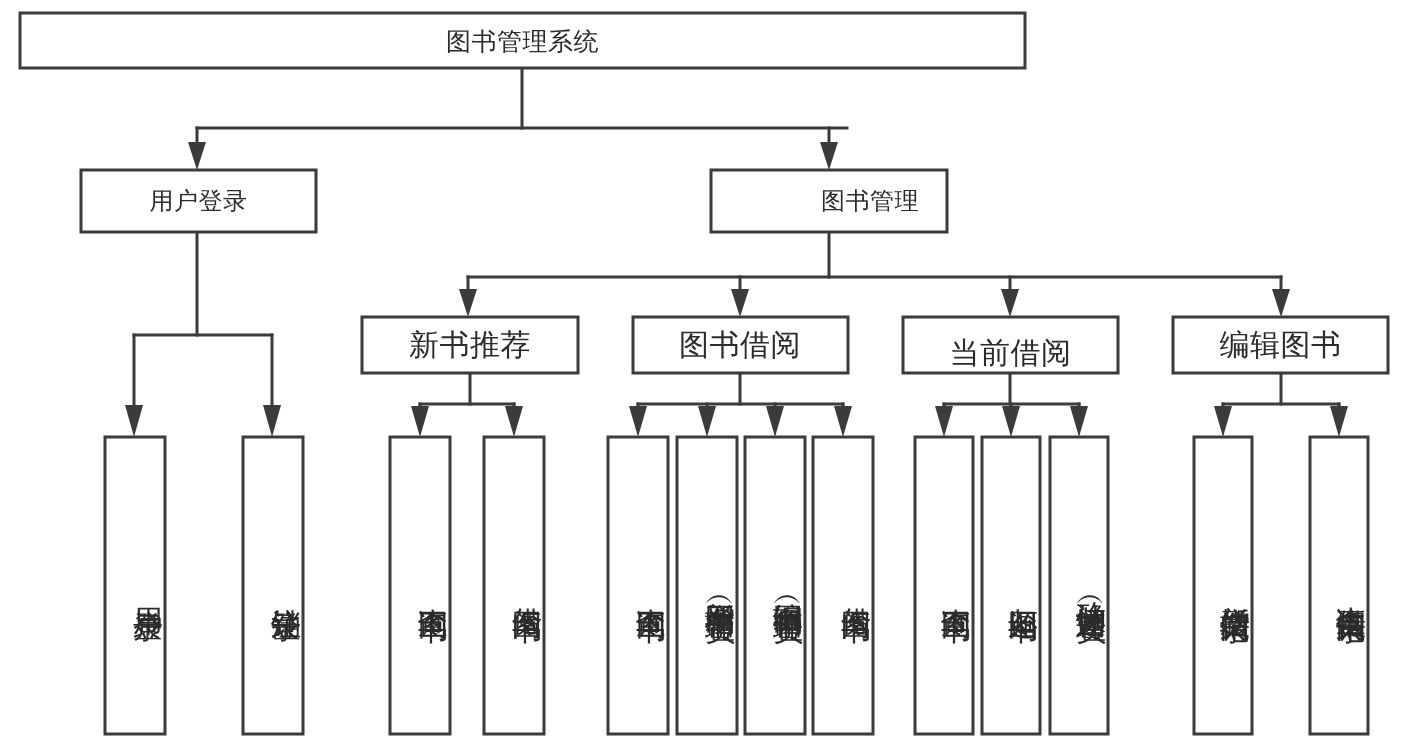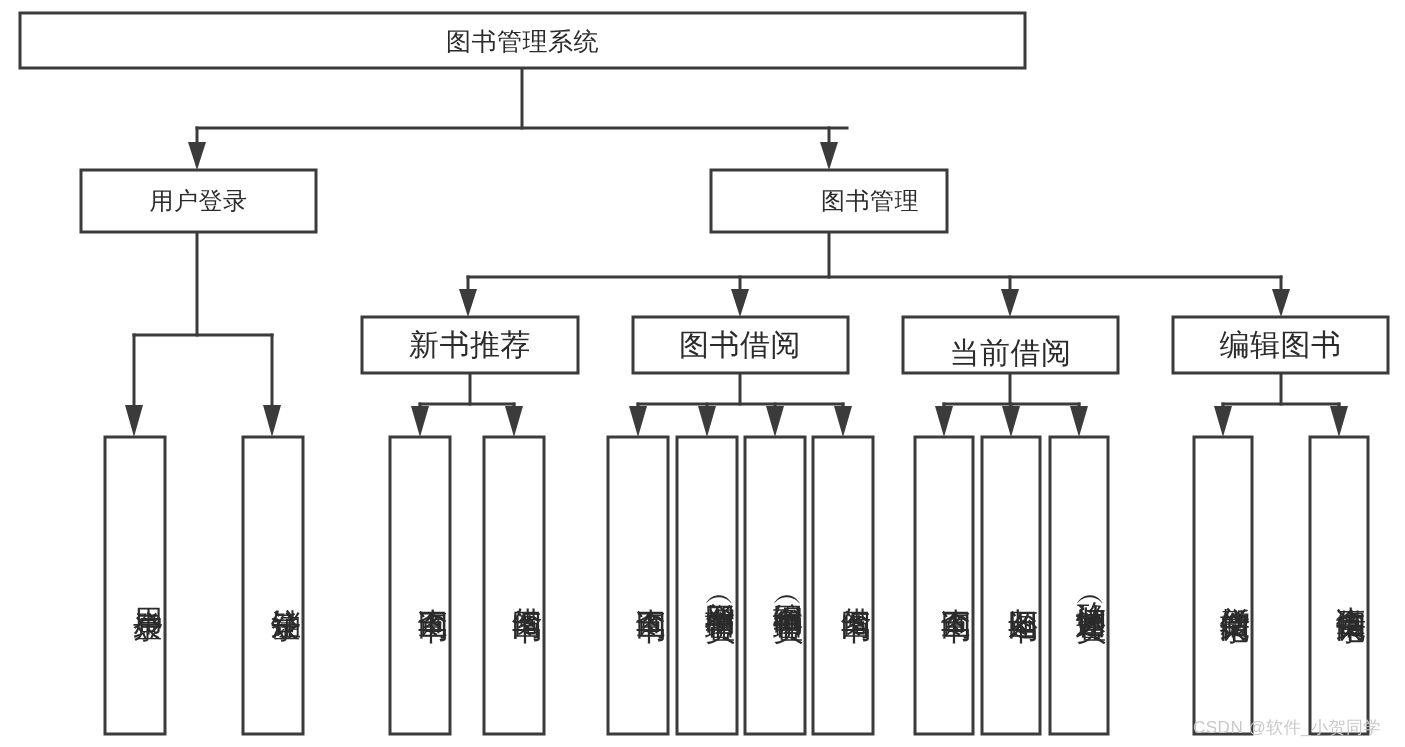--- a/index.html
+++ b/index.html
@@ -205,15 +205,14 @@
   <div class="node-label vertical tall" style="left:745px; top:437px; width:60px; height:297px;">编辑图书（管理员）</div>
   <div class="node-label vertical" style="left:813px; top:437px; width:60px; height:297px;">借阅图书</div>
 
   <div class="node-label vertical" style="left:915px; top:437px; width:58px; height:297px;">查询图书</div>
   <div class="node-label vertical" style="left:982px; top:437px; width:58px; height:297px;">归还图书</div>
   <div class="node-label vertical tall" style="left:1050px; top:437px; width:58px; height:297px;">确认归还（管理员）</div>
 
   <div class="node-label vertical" style="left:1194px; top:437px; width:58px; height:297px;">新增借阅记录</div>
   <div class="node-label vertical" style="left:1310px; top:437px; width:58px; height:297px;">查询借阅记录</div>
 
-  <div class="watermark" style="left:1193px; top:716px;">CSDN @软件_小贺同学</div>
 
 </div>
 
 </body></html>

